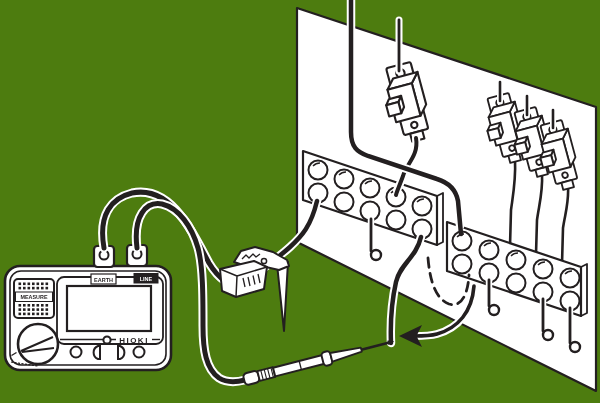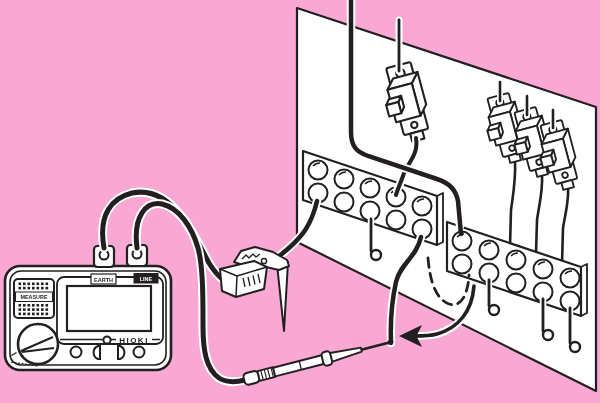--- a/index.html
+++ b/index.html
@@ -1,16 +1,16 @@
 <!DOCTYPE html>
 <html><head>
 <meta charset="utf-8">
 <style>
   html,body{margin:0;padding:0;background:#fff;}
-  #stage{position:relative;width:600px;height:403px;background:#f9a8d4;overflow:hidden;
+  #stage{position:relative;width:600px;height:403px;background:#4d7c0f;overflow:hidden;
          font-family:"Liberation Sans", sans-serif;}
   svg{display:block;}
   text{font-family:"Liberation Sans", sans-serif;}
   .logo{font-weight:bold;letter-spacing:1.5px;}
 </style>
 </head>
 <body>
 
 <div id="stage">
 <svg width="600" height="403" viewBox="0 0 600 403">

